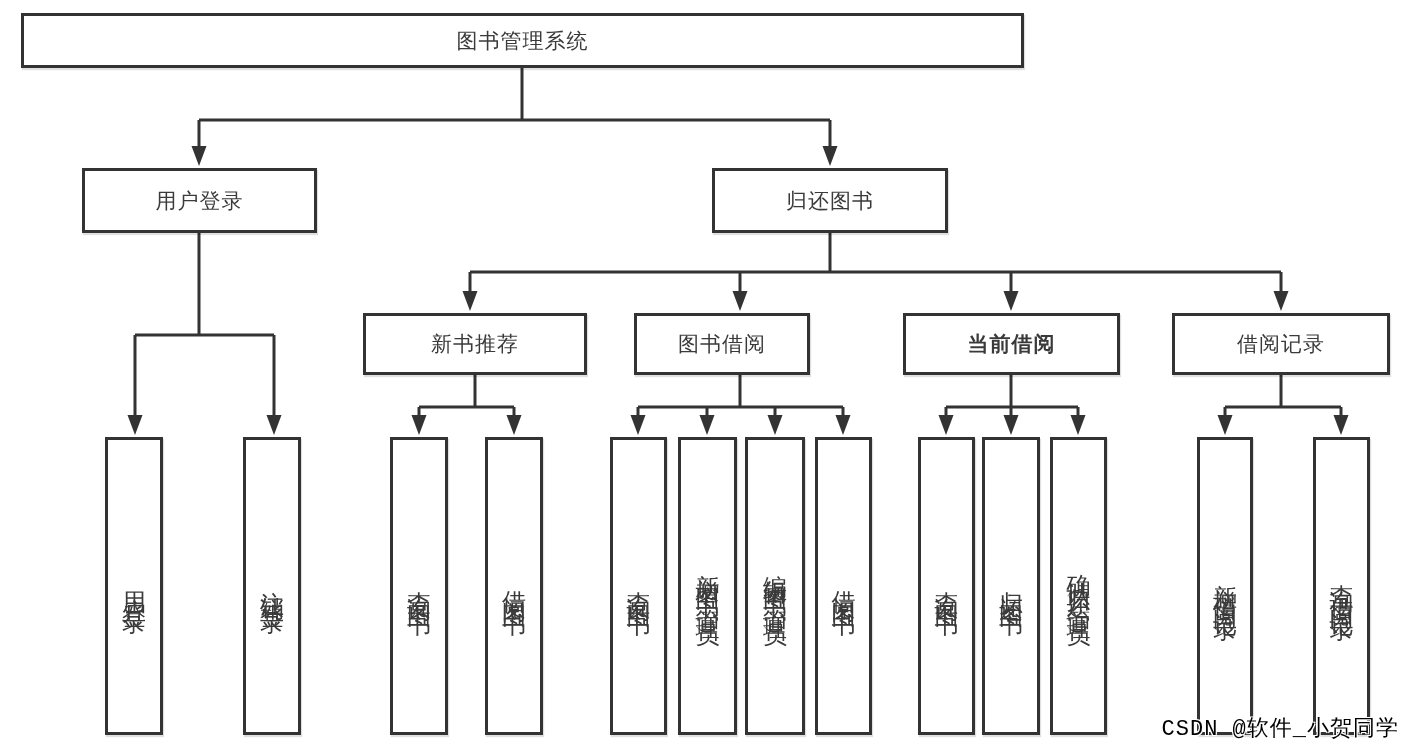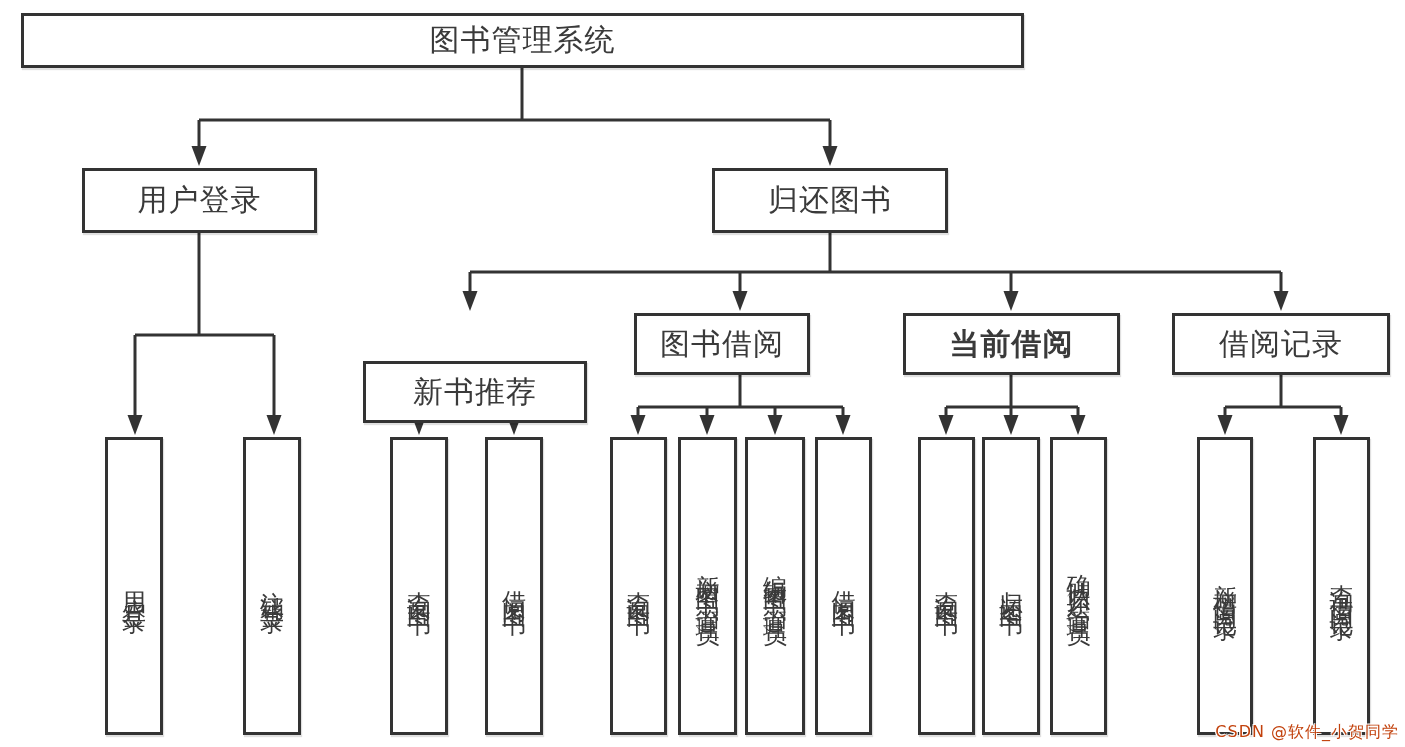--- a/index.html
+++ b/index.html
@@ -27,42 +27,43 @@
     box-sizing: border-box;
     border: 3px solid #333333;
     background: #ffffff;
     color: #3a3a3a;
     display: flex;
     align-items: center;
     justify-content: center;
     box-shadow: 1px 2px 1px rgba(0,0,0,0.12);
   }
   .node.h {
-    font-size: 30px;
+    font-size: 21px;
     letter-spacing: 1px;
     white-space: nowrap;
   }
   .node.leaf .vtext {
     writing-mode: vertical-rl;
     text-orientation: mixed;
     font-size: 24px;
     letter-spacing: 7px;
     line-height: 1;
     color: #3a3a3a;
   }
   .watermark {
     position: absolute;
     right: 6px;
     bottom: 4px;
-    font-size: 16px;
-    color: #c2410c;
+    font-size: 22px;
+    color: #000000;
     letter-spacing: 1px;
     text-shadow: 1px 1px 0 #ffffff, -1px -1px 0 #ffffff, 1px -1px 0 #ffffff, -1px 1px 0 #ffffff;
     z-index: 20;
     white-space: nowrap;
+    font-family: Liberation Mono, monospace;
   }
 </style>
 </head>
 <body>
 
 <div class="canvas">
 
   <svg id="connectors" class="connectors" viewBox="0 0 1405 747" xmlns="http://www.w3.org/2000/svg">
       <path d="M522 66 L522 120" stroke="#333333" stroke-width="3" fill="none"></path>
       <path d="M199 120 L830 120" stroke="#333333" stroke-width="3" fill="none"></path>
@@ -116,21 +117,21 @@
       <polygon points="1217.5,415 1232.5,415 1225,435" fill="#333333"></polygon>
       <path d="M1341 407 L1341 419" stroke="#333333" stroke-width="3" fill="none"></path>
       <polygon points="1333.5,415 1348.5,415 1341,435" fill="#333333"></polygon>
     </svg>
 
   <div class="node h" style="left:21px; top:13px; width:1003px; height:55px;">图书管理系统</div>
 
   <div class="node h" style="left:82px; top:168px; width:235px; height:65px;">用户登录</div>
   <div class="node h" style="left:712px; top:168px; width:236px; height:65px;">归还图书</div>
 
-  <div class="node h" style="left:363px; top:313px; width:224px; height:62px;margin-top:48px;">新书推荐</div>
+  <div class="node h" style="left:363px; top:313px; width:224px; height:62px;">新书推荐</div>
   <div class="node h" style="left:634px; top:313px; width:176px; height:62px;">图书借阅</div>
   <div class="node h" style="left:903px; top:313px; width:217px; height:62px;font-weight:bold;">当前借阅</div>
   <div class="node h" style="left:1172px; top:313px; width:218px; height:62px;">借阅记录</div>
 
   <div class="node leaf" style="left:105px; top:437px; width:58px; height:298px;">
     <span class="vtext">用户登录</span>
   </div>
   <div class="node leaf" style="left:243px; top:437px; width:58px; height:298px;">
     <span class="vtext">注销登录</span>
   </div>

